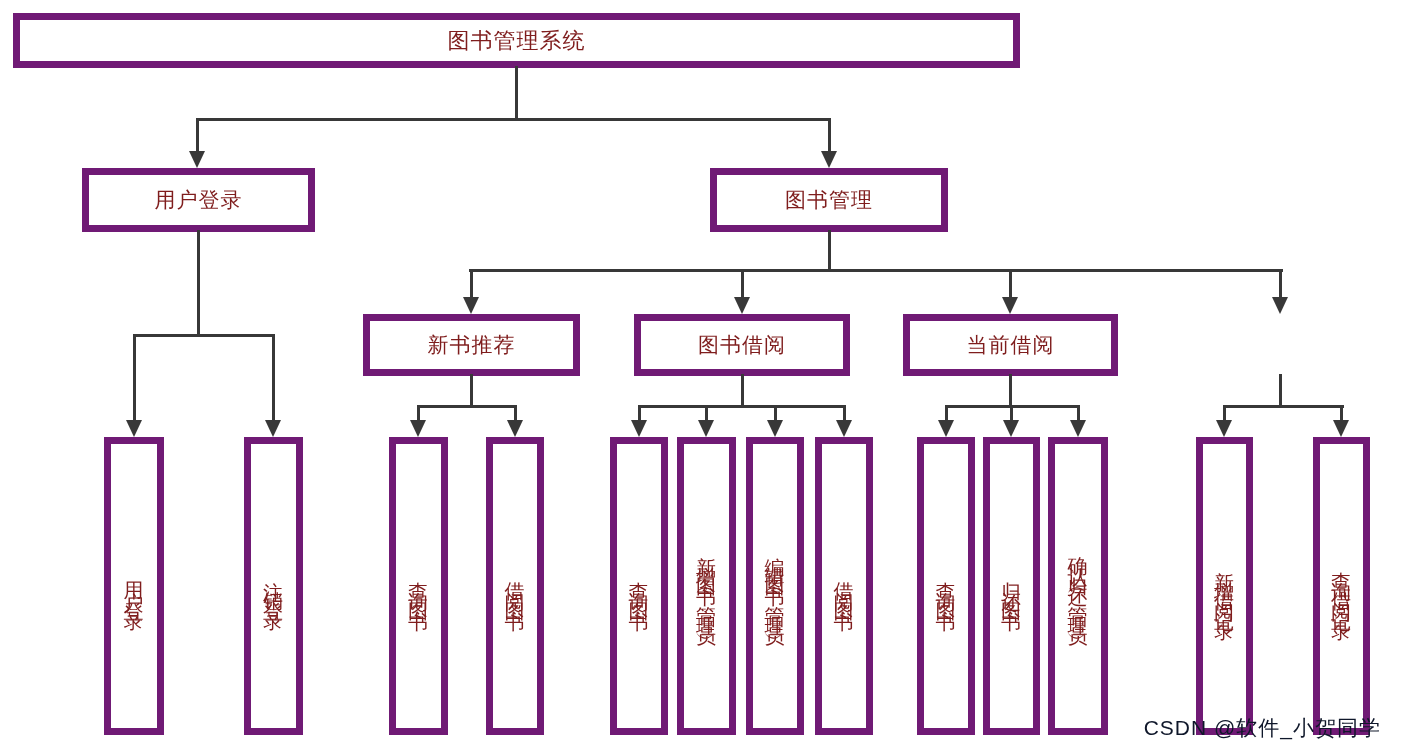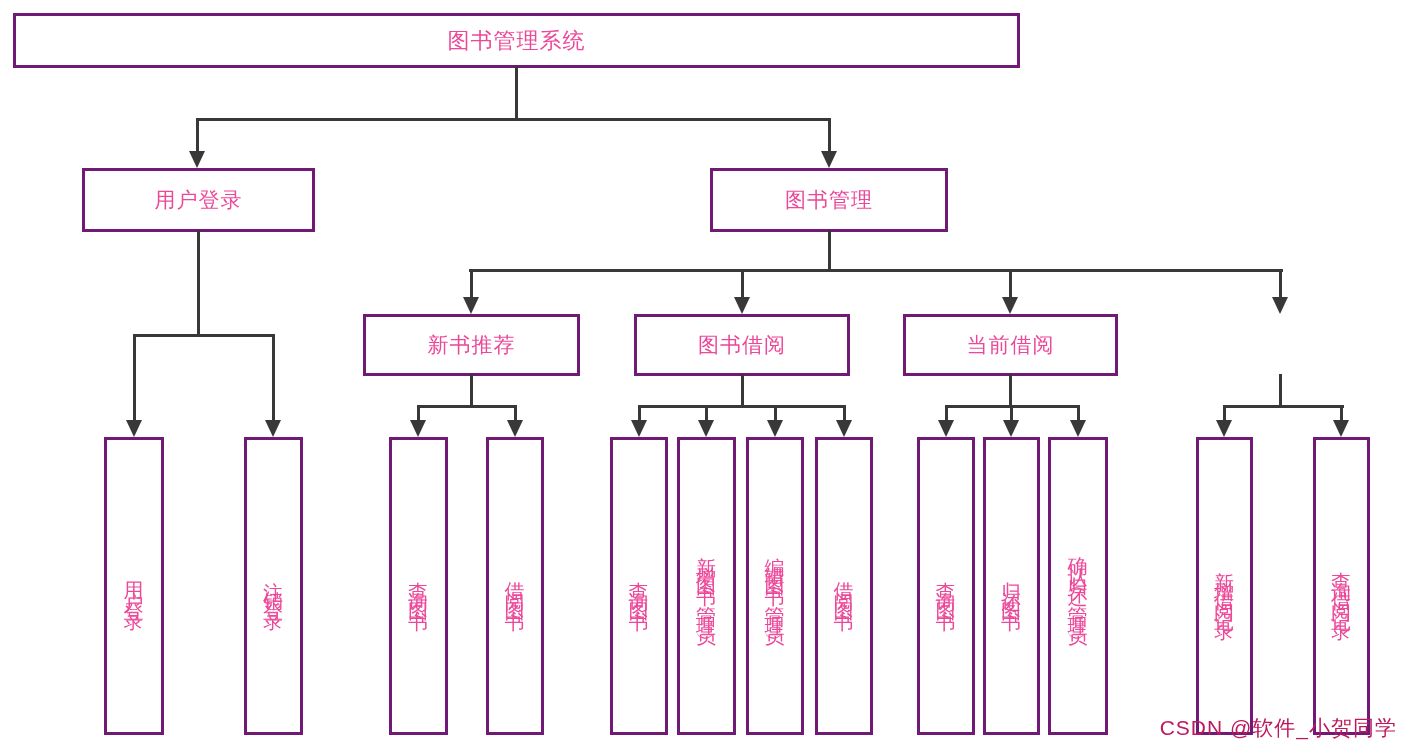--- a/index.html
+++ b/index.html
@@ -7,22 +7,22 @@
     position:relative;
     width:1405px;height:747px;
     background:#ffffff;
     font-family:"Liberation Sans","DejaVu Sans",sans-serif;
     overflow:hidden;
   }
   .box{
     position:absolute;
     box-sizing:border-box;
     background:#ffffff;
-    border:3px solid #701a75;
-    color:#ec4899;
+    border:7px solid #701a75;
+    color:#7f1d1d;
     display:flex;
     align-items:center;
     justify-content:center;
   }
   .h{
     font-size:21px;
     letter-spacing:1px;
     white-space:nowrap;
   }
   .v{
@@ -35,23 +35,23 @@
   .line-v{position:absolute;width:3px;background:#383838;}
   .line-h{position:absolute;height:3px;background:#383838;}
   .arrowhead{
     position:absolute;width:0;height:0;
     border-left:8px solid transparent;
     border-right:8px solid transparent;
     border-top:17px solid #383838;
   }
   .watermark{
     position:absolute;
-    right:8px;bottom:5px;
+    right:24px;bottom:5px;
     font-size:21px;
-    color:#be185d;
+    color:#0f172a;
     letter-spacing:1px;
     white-space:nowrap;
   }
 </style>
 </head>
 <body>
 
 <div id="stage">
 
   <div class="box h" style="left:13px;top:13px;width:1007px;height:55px;font-size:22px">图书管理系统</div>

